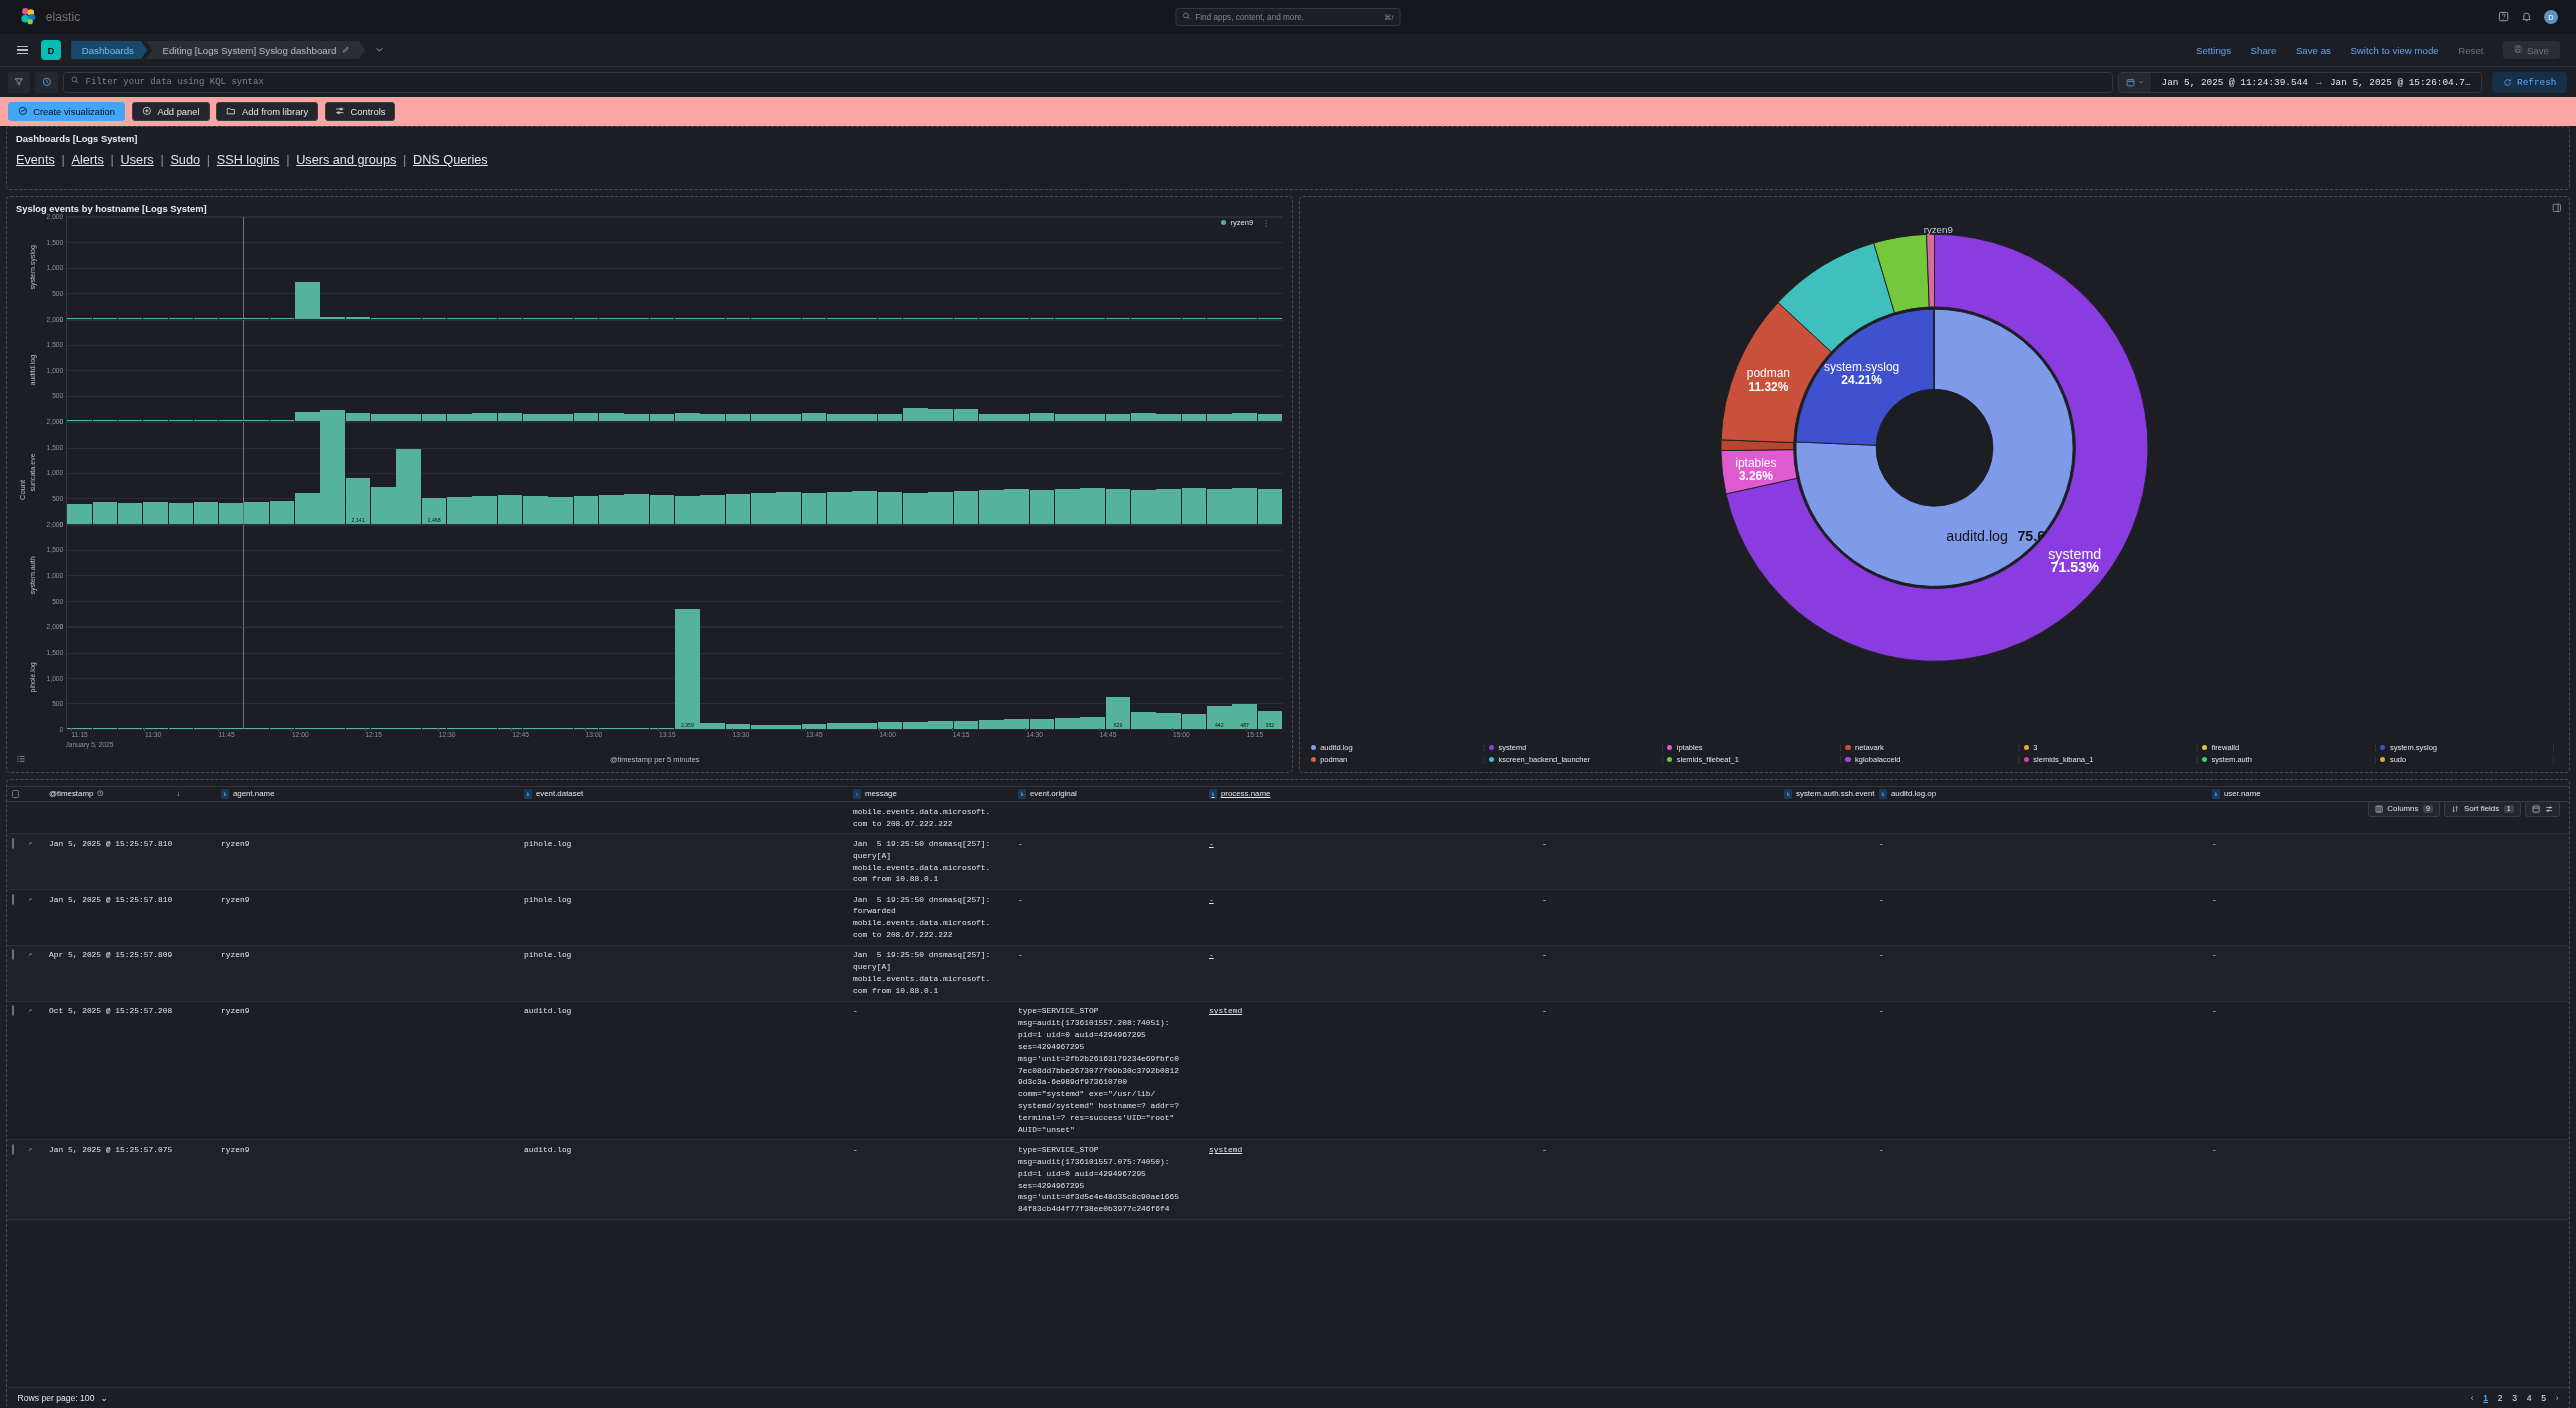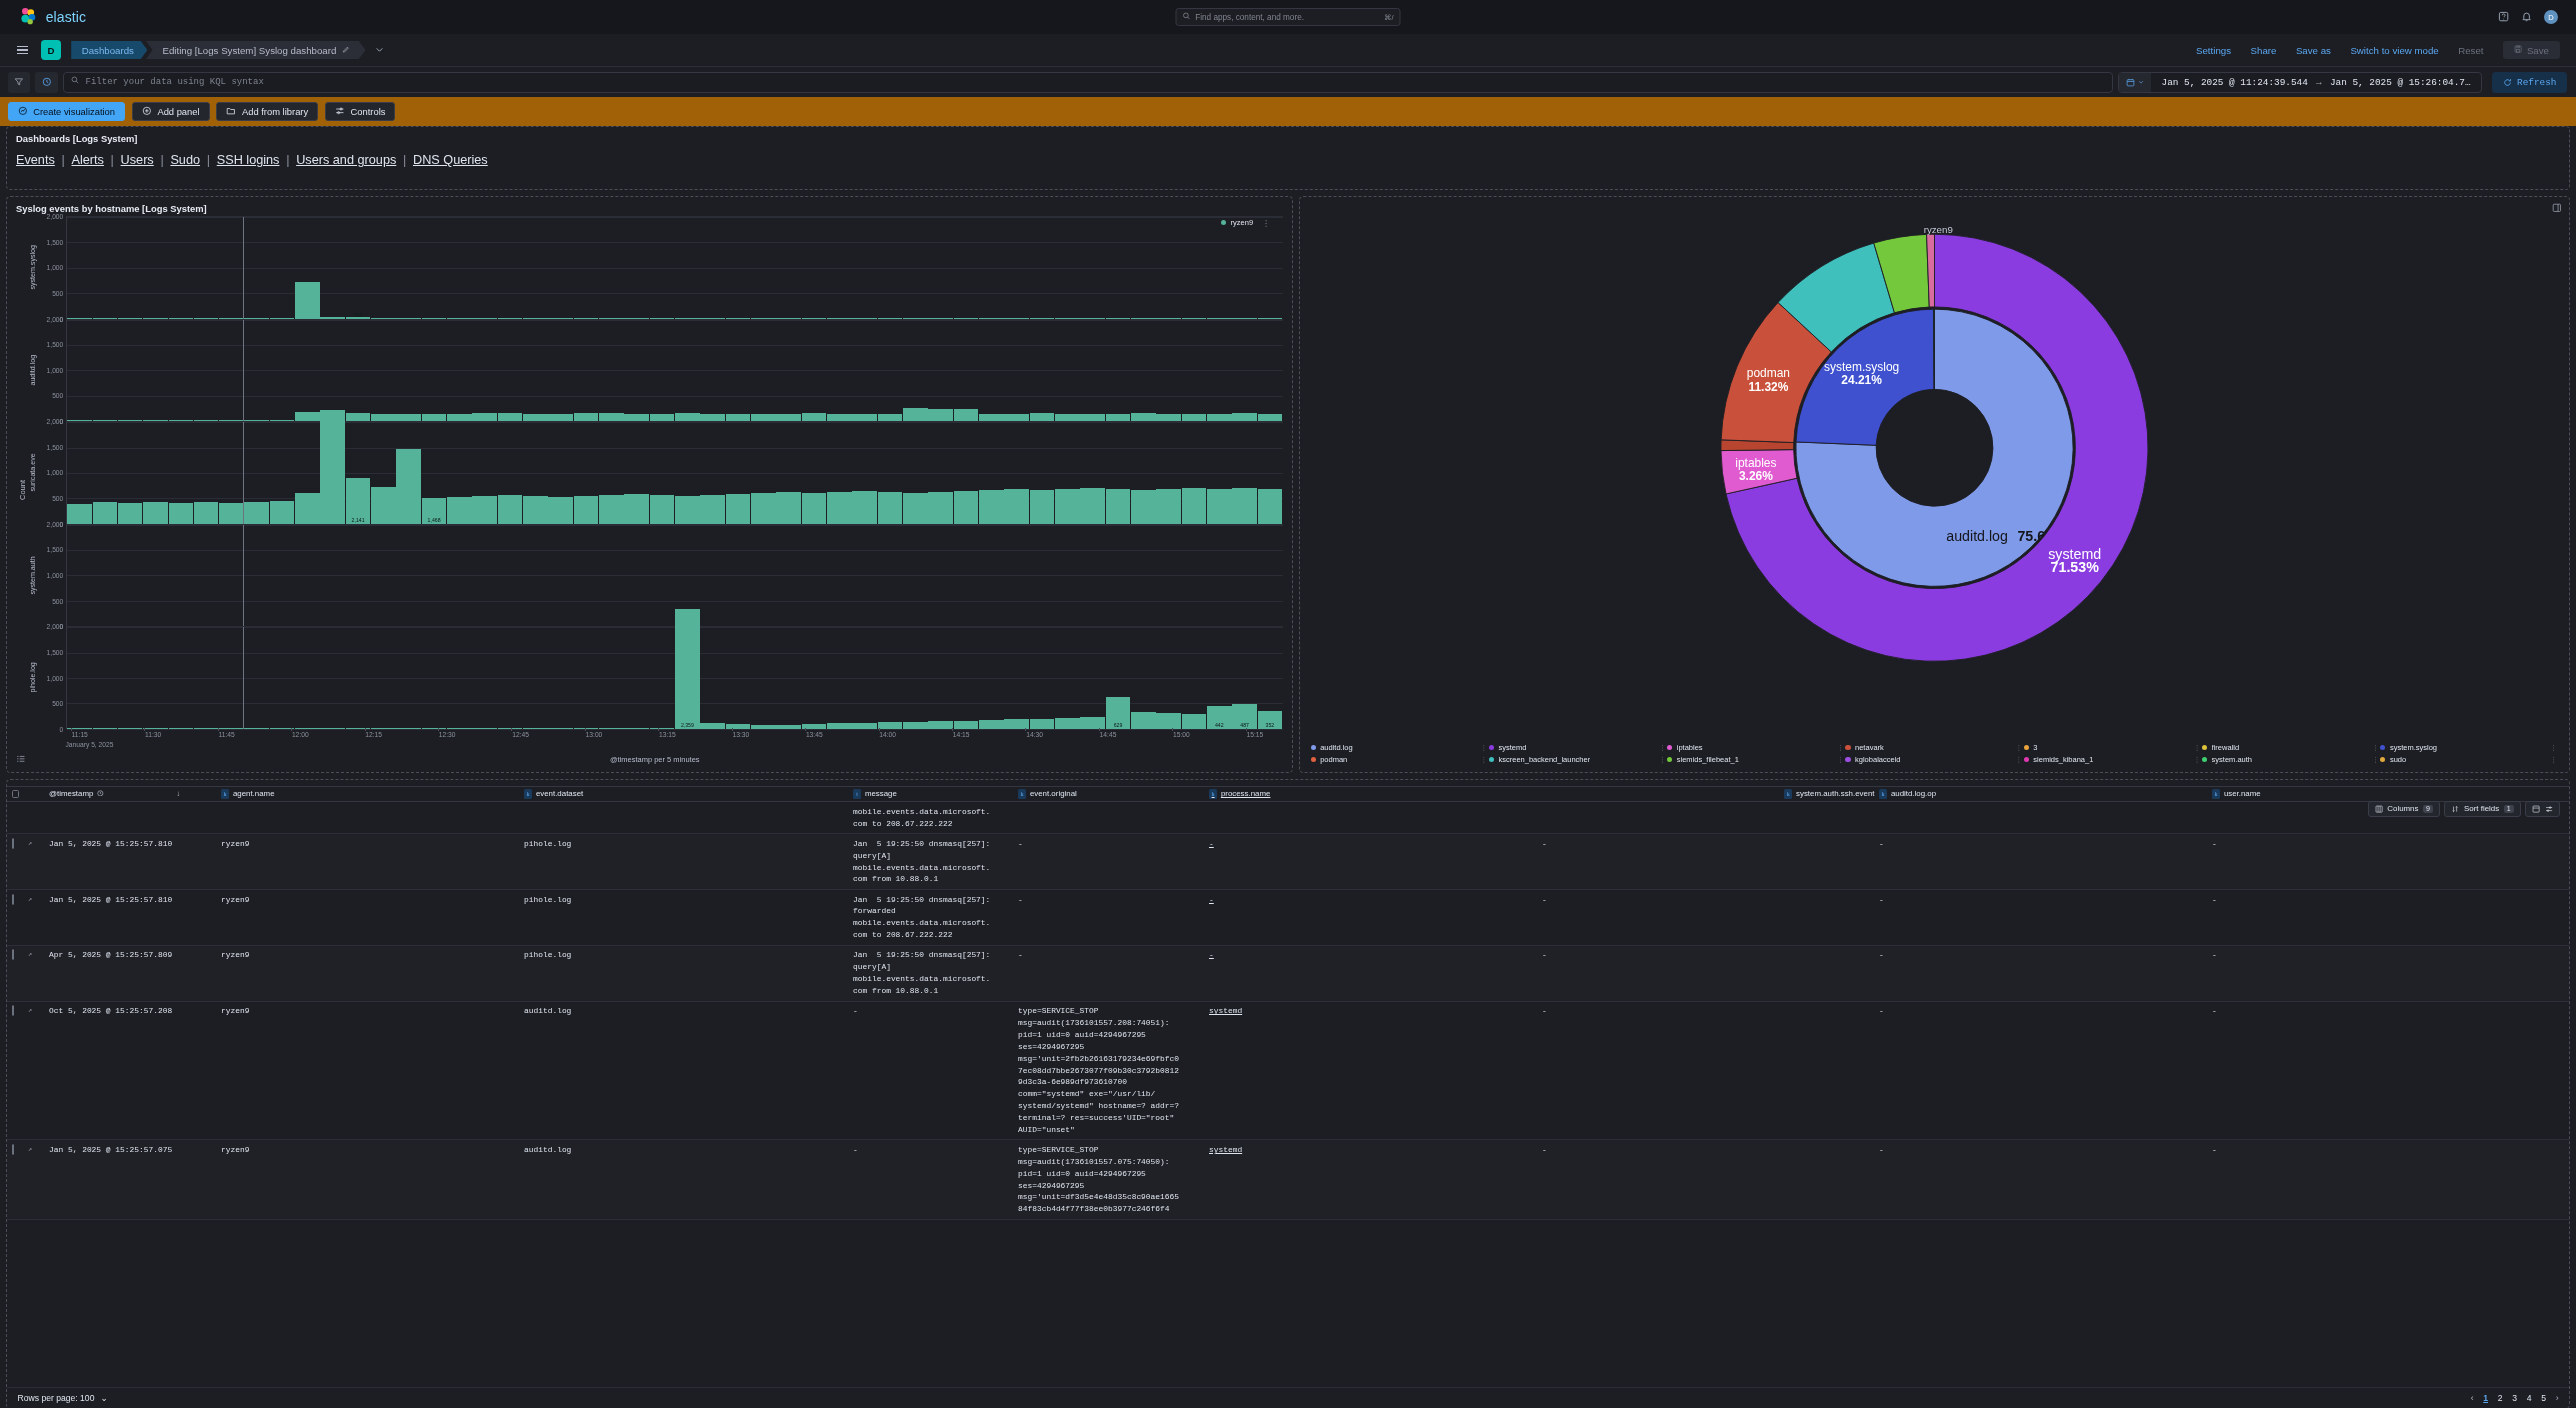--- a/index.html
+++ b/index.html
@@ -12,21 +12,21 @@
   }
   .app { width: 2576px; height: 1409px; display: flex; flex-direction: column; }
 
   
   .globalbar {
     height: 34px; background: #16171c; display: flex; align-items: center;
     padding: 0 18px; flex: 0 0 34px; position: relative;
   }
   .brand { display: flex; align-items: center; gap: 8.2px; }
   .brand-mark { width: 19.5px; height: 19.5px; position: relative; }
-  .brand-name { font-size: 14px; color: #7dd3fc; letter-spacing: 0.1px; }
+  .brand-name { font-size: 12px; color: #737373; letter-spacing: 0.1px; }
   .omni {
     position: absolute; left: 50%; transform: translateX(-50%);
     width: 225px; height: 18px; border: 0.7px solid #343741; border-radius: 3px;
     background: #1d1e24; display: flex; align-items: center; gap: 4.5px;
     padding: 0 6px; font-size: 8.2px; color: #81858f;
   }
   .omni .kbd {
     margin-left: auto; font-size: 7.5px; color: #81858f;
   }
   .gb-right { margin-left: auto; display: flex; align-items: center; gap: 10.5px; }
@@ -99,21 +99,21 @@
   .dp-arrow { color: #9aa1ad; }
   .refresh-btn {
     height: 21px; background: #17304a; color: #5aa7f0; border-radius: 3.7px;
     display: flex; align-items: center; gap: 5.2px; padding: 0 10.5px; font-size: 9.4px;
     margin-left: 5.2px;
   }
 
   
   .editbar {
     height: 28.5px; flex: 0 0 28.5px; display: flex; align-items: center; gap: 6.7px;
-    padding: 0 7.5px; background: #a16207;
+    padding: 0 7.5px; background: #fca5a5;
   }
   .eb-btn {
     height: 19.5px; border-radius: 3px; display: flex; align-items: center; gap: 6px;
     padding: 0 9px; font-size: 9.4px; color: #dfe5ef; border: 0.7px solid #3a3d47;
     background: #24262d;
   }
   .eb-btn.primary { background: #42a5f5; color: #07101c; border-color: #42a5f5; font-weight: 500; }
 
   
   .canvas { flex: 1; padding: 0 6px 0 6px; display: flex; flex-direction: column; gap: 6px; overflow: hidden; }

